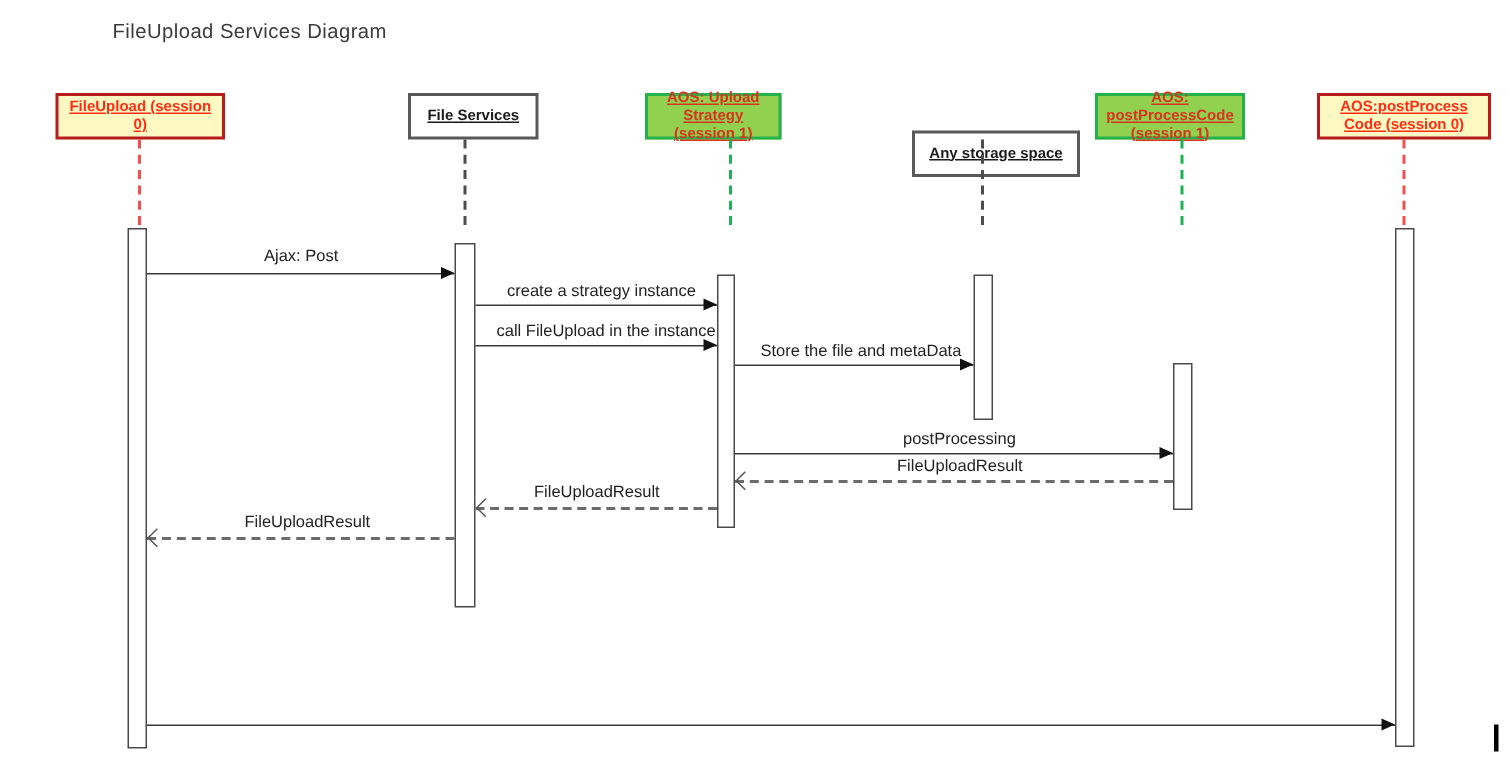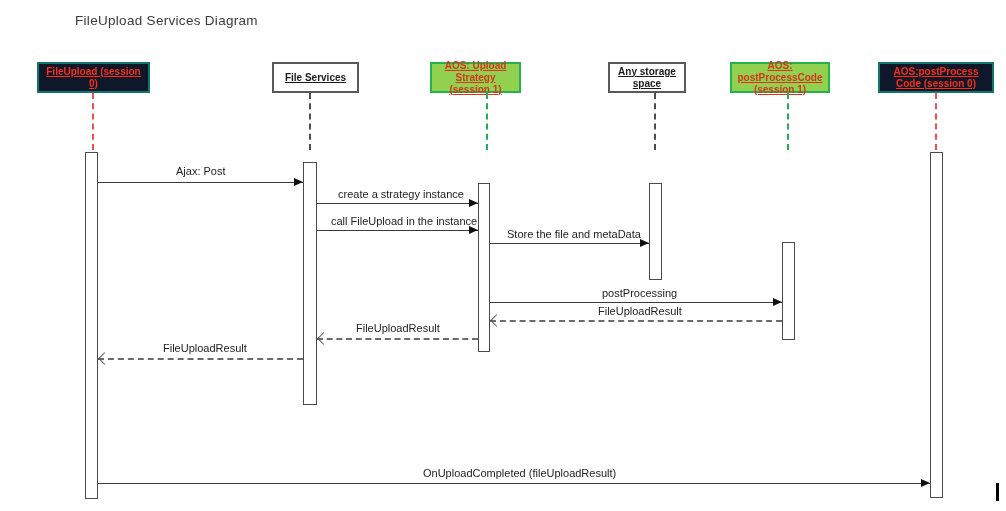--- a/index.html
+++ b/index.html
@@ -11,21 +11,21 @@
     position:absolute;left:75px;top:13px;font-size:13.5px;color:#3b3b3b;
     letter-spacing:.3px;
   }
   
   .actor{
     position:absolute;top:62px;height:31px;box-sizing:border-box;
     display:flex;align-items:center;justify-content:center;text-align:center;
     font-weight:bold;font-size:10px;line-height:1.2;padding:1px 2px;
   }
   .actor .lbl{text-decoration:underline;}
-  .v-yellow{background:#0f172a;border:2px solid #0f766e;color:#FF2D16;}
+  .v-yellow{background:#fef9c3;border:2px solid #b91c1c;color:#FF2D16;}
   .v-green{background:#92D050;border:2px solid #26B24B;color:#D8331F;}
   .v-white{background:#FFFFFF;border:2px solid #595959;color:#1a1a1a;}
   
   .lifeline{position:absolute;top:93px;height:57px;width:0;}
   .ll-red{border-left:2px dashed #F25050;}
   .ll-gray{border-left:2px dashed #4d4d4d;}
   .ll-green{border-left:2px dashed #1FAF54;}
   
   .activation{
     position:absolute;background:#ffffff;border:1.5px solid #4a4a4a;
@@ -59,21 +59,21 @@
 
   <div class="actor v-yellow" style="left:37px;width:113px;">
     <span class="lbl">FileUpload (session 0)</span>
   </div>
   <div class="actor v-white" style="left:272px;width:87px;">
     <span class="lbl">File Services</span>
   </div>
   <div class="actor v-green" style="left:430px;width:91px;">
     <span class="lbl">AOS: Upload Strategy (session 1)</span>
   </div>
-  <div class="actor v-white" style="left:608px;width:78px;">
+  <div class="actor v-white" style="left:608px;width:112px;margin-top:25px;">
     <span class="lbl">Any storage space</span>
   </div>
   <div class="actor v-green" style="left:730px;width:100px;">
     <span class="lbl">AOS: postProcessCode (session 1)</span>
   </div>
   <div class="actor v-yellow" style="left:878px;width:116px;">
     <span class="lbl">AOS:postProcess Code (session 0)</span>
   </div>
 
   <div class="lifeline ll-red" style="left:92px;"></div>
@@ -115,19 +115,18 @@
   <div class="head-l-open" style="left:492px;top:316px;"></div>
 
   <div class="msg-label" style="left:356px;top:322px;">FileUploadResult</div>
   <div class="line dashed" style="left:317px;top:338px;width:161px;"></div>
   <div class="head-l-open" style="left:319px;top:334px;"></div>
 
   <div class="msg-label" style="left:163px;top:342px;">FileUploadResult</div>
   <div class="line dashed" style="left:98px;top:358px;width:205px;"></div>
   <div class="head-l-open" style="left:100px;top:354px;"></div>
 
-  <div class="msg-label" style="left:423px;top:467px;">OnUploadCompleted (fileUploadResult)</div>
   <div class="line solid" style="left:98px;top:483px;width:832px;"></div>
   <div class="head-r" style="left:921px;top:478.5px;"></div>
 
   <div class="caret"></div>
 
 </div>
 
 </body></html>

